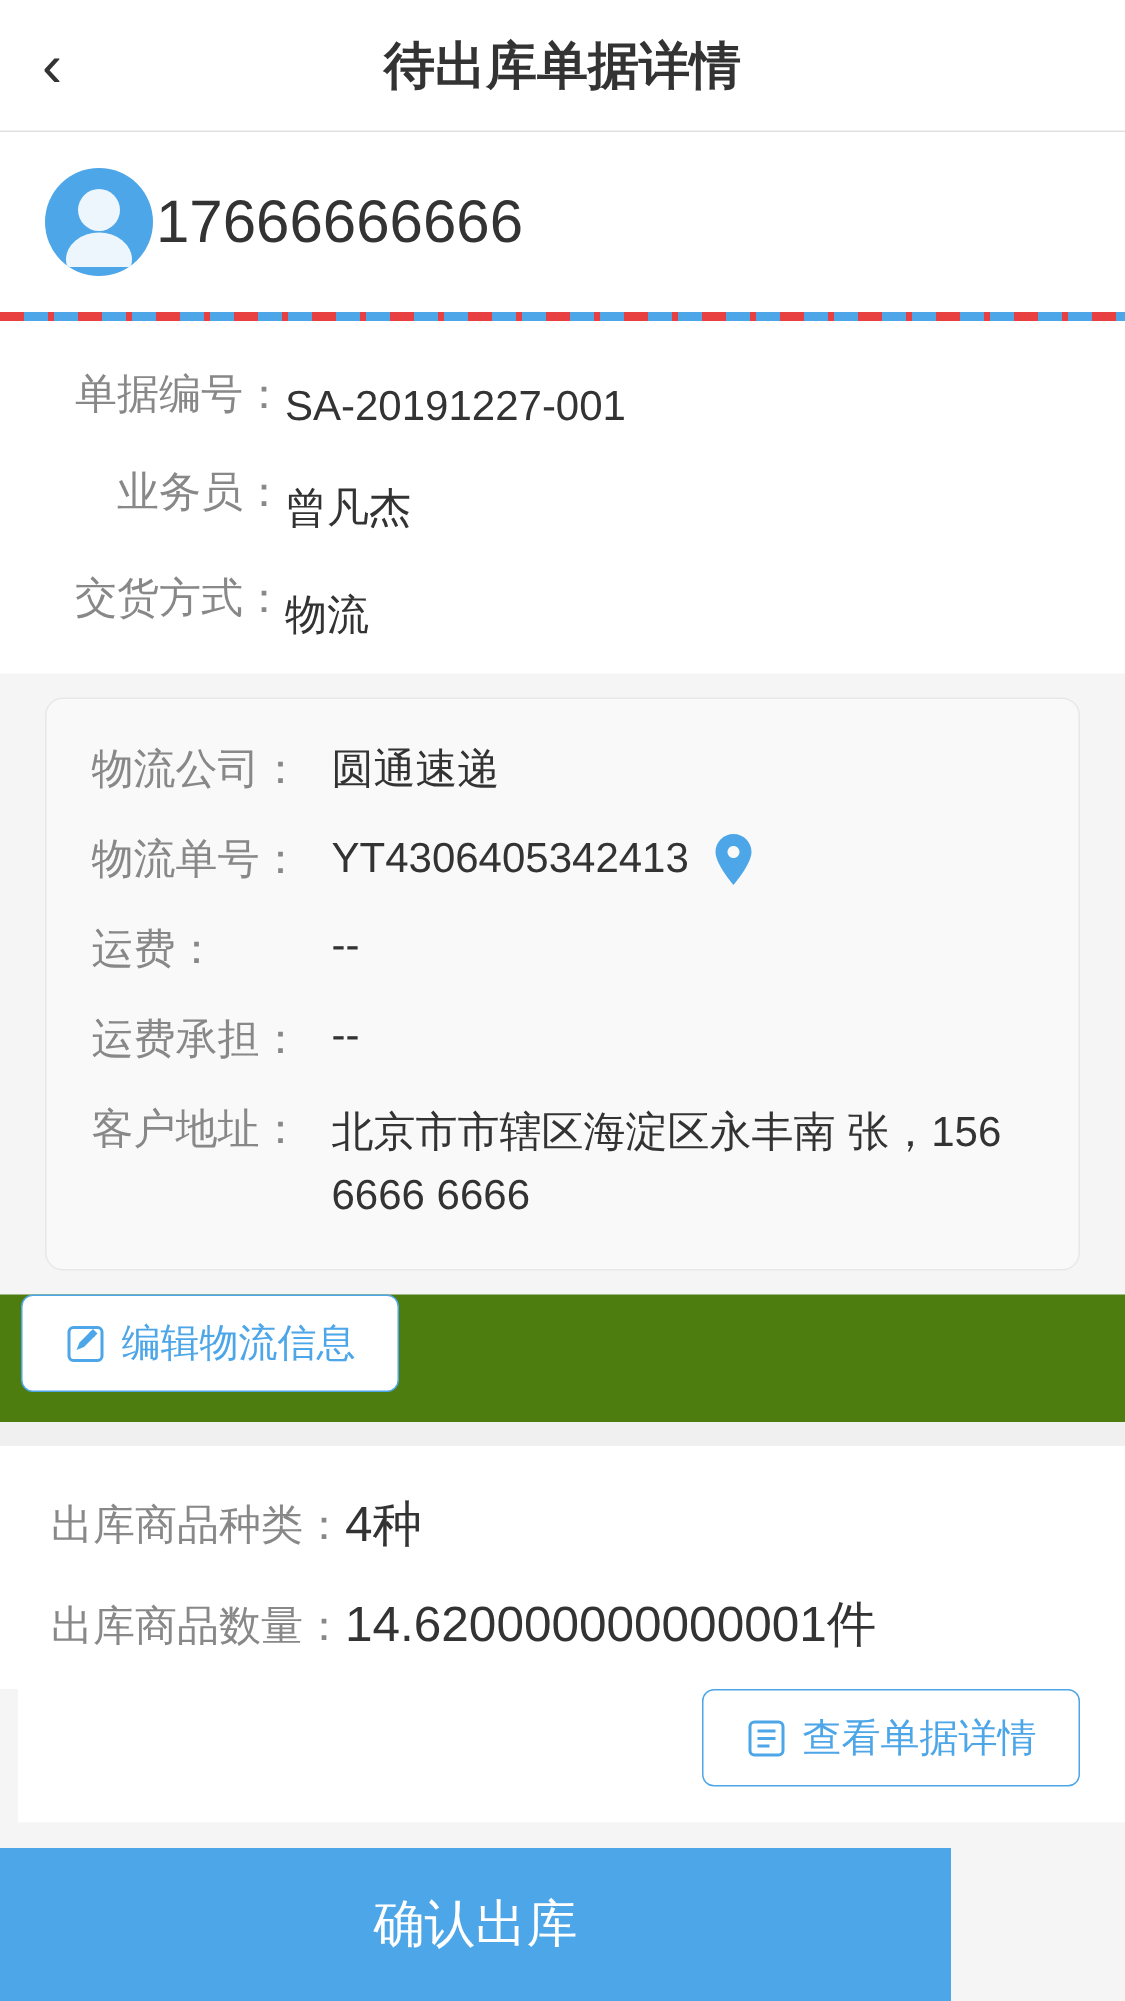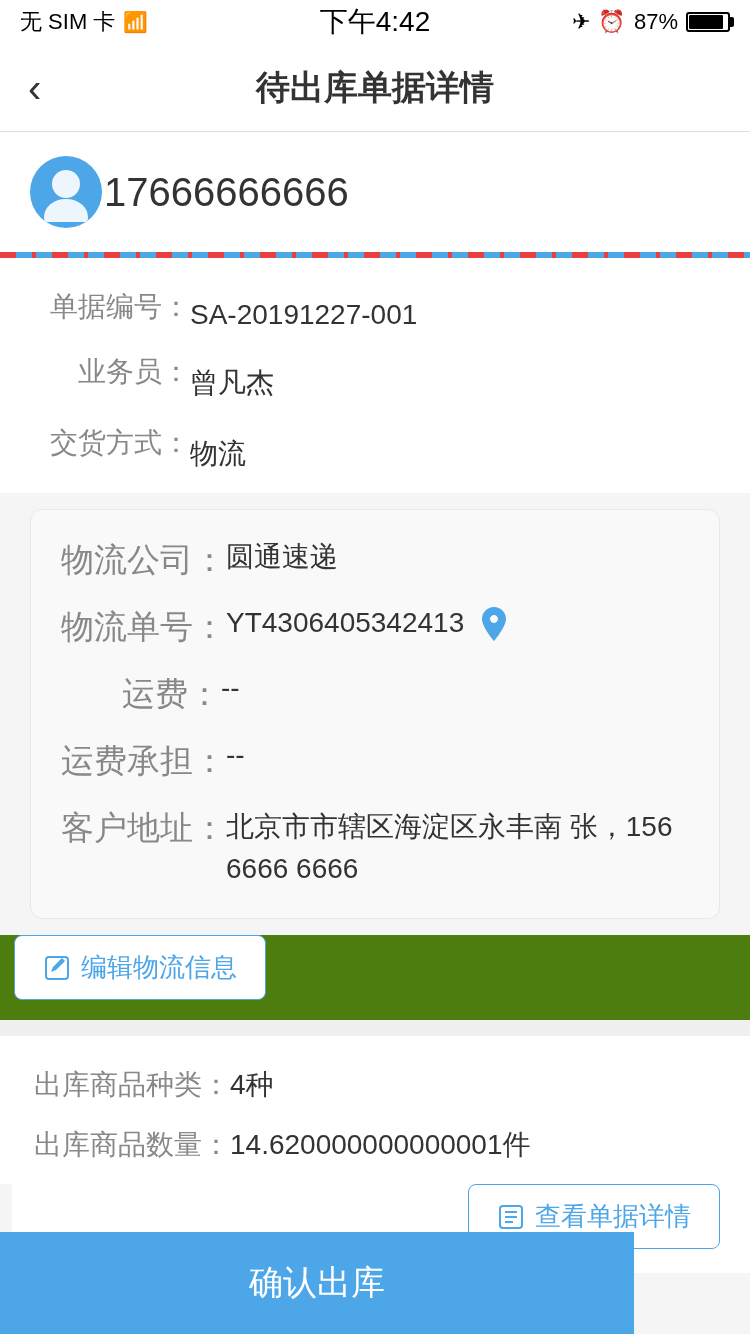--- a/index.html
+++ b/index.html
@@ -175,23 +175,22 @@
       border: 1px solid #e8e8e8;
     }
     .logistics-row {
       display: flex;
       align-items: flex-start;
       margin-bottom: 22px;
     }
     .logistics-row:last-child { margin-bottom: 0; }
     .logistics-label {
       color: #888;
-      font-size: 33px;
+      font-size: 28px;
       min-width: 160px;
-      text-align: right;
       flex-shrink: 0;
     }
     .logistics-value {
       color: #333;
       font-size: 28px;
       flex: 1;
       display: flex;
       align-items: center;
       gap: 12px;
     }
@@ -249,21 +248,21 @@
     }
     .goods-label {
       color: #888;
       font-size: 28px;
       min-width: 200px;
       text-align: right;
       flex-shrink: 0;
     }
     .goods-value {
       color: #333;
-      font-size: 28px;
+      font-size: 33px;
       flex: 1;
     }
 
     
     .view-details-container {
       display: flex;
       justify-content: flex-end;
       padding: 0 30px 24px 30px;
       background: #fff;
       margin-left: 12px;
@@ -308,35 +307,20 @@
 
     .page-content {
       padding-bottom: 110px;
     }
   </style>
 </head>
 <body>
 
 <div class="page-content">
 
-  <div class="status-bar">
-    <div class="status-left">
-      <span>无 SIM 卡</span>
-      <span class="wifi-icon">📶</span>
-    </div>
-    <div class="status-center">下午4:42</div>
-    <div class="status-right">
-      <span>✈</span>
-      <span>⏰</span>
-      <span>87%</span>
-      <span class="battery-icon">
-        <span class="battery-fill"></span>
-      </span>
-    </div>
-  </div>
 
   <div class="nav-bar">
     <span class="nav-back">‹</span>
     <span class="nav-title">待出库单据详情</span>
   </div>
 
   <div class="customer-header">
     <div class="customer-avatar">
       <svg class="avatar-svg" viewBox="0 0 60 60" xmlns="http://www.w3.org/2000/svg">
         <circle cx="30" cy="22" r="14" fill="#fff" opacity="0.9"></circle>

